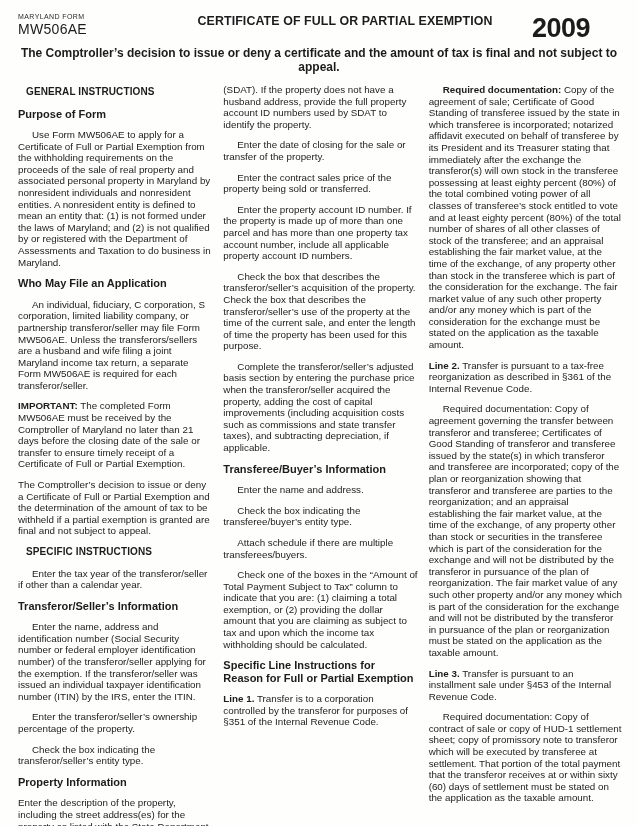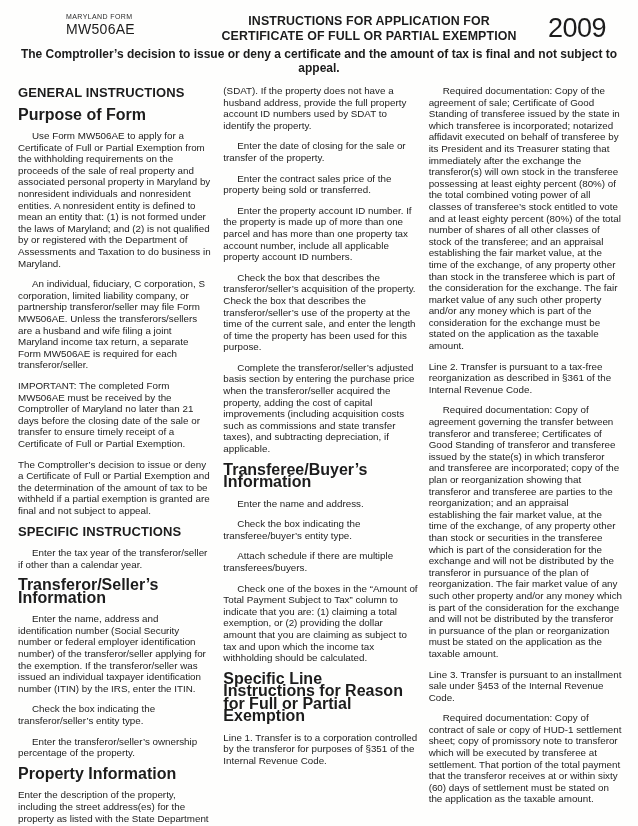--- a/index.html
+++ b/index.html
@@ -14,21 +14,20 @@
     position: relative;
     overflow: hidden;
     margin: 0 auto;
   }
 
   
   .header {
     display: flex;
     align-items: flex-start;
     padding: 13px 16px 0 18px;
-    margin-left: 48px;
   }
   .form-id { width: 140px; flex-shrink: 0; }
   .form-label {
     font-size: 7px;
     letter-spacing: 0.4px;
     color: #2a2a2a;
     margin-bottom: 1px;
   }
   .form-number {
     font-size: 14px;
@@ -39,22 +38,22 @@
     text-align: center;
     font-weight: bold;
     font-size: 12.4px;
     line-height: 15px;
     letter-spacing: 0.1px;
     padding-top: 1px;
   }
   .year {
     width: 90px;
     flex-shrink: 0;
-    text-align: center;
-    font-weight: normal;
+    text-align: left;
+    font-weight: bold;
     font-size: 27px;
     line-height: 30px;
     letter-spacing: -0.5px;
   }
   .tagline {
     text-align: center;
     font-weight: bold;
     font-size: 12px;
     margin-top: 3px;
   }
@@ -65,69 +64,69 @@
     gap: 11px;
     padding: 10px 15px 0 18px;
   }
   .column {
     flex: 1;
     min-width: 0;
     font-size: 9.8px;
     line-height: 11.6px;
   }
   .heading {
-    font-size: 13px;
+    font-size: 10px;
     font-weight: bold;
-    margin: 2px 0 10px;
+    margin: 2px 8px 10px;
     letter-spacing: 0.1px;
   }
   .subheading {
-    font-size: 16px;
+    font-size: 11px;
     font-weight: bold;
     line-height: 12.5px;
     margin: 2px 0 9px;
   }
   .para { margin: 0 0 9px; }
   .para.indent { text-indent: 14px; }
   .para.bold { font-weight: normal; }
-  .lead { font-weight: normal; text-align: center; }
+  .lead { font-weight: bold; text-align: center; }
 </style>
 </head>
 <body>
 
 <div class="page">
 
   <div class="header">
     <div class="form-id">
       <div class="form-label">MARYLAND FORM</div>
       <div class="form-number">MW506AE</div>
     </div>
     <div class="title-block">
-      <div>INSTRUCTIONS FOR APPLICATION FOR</div>
       <div>CERTIFICATE OF FULL OR PARTIAL EXEMPTION</div>
     </div>
     <div class="year">2009</div>
   </div>
 
   <div class="tagline">The Comptroller’s decision to issue or deny a certificate and the amount of tax is final and not subject to appeal.</div>
 
   <div class="columns">
     <div class="column">
         <h2 class="heading">GENERAL INSTRUCTIONS</h2>
         <h3 class="subheading">Purpose of Form</h3>
         <p class="para indent">Use Form MW506AE to apply for a Certificate of Full or Partial Exemption from the withholding requirements on the proceeds of the sale of real property and associated personal property in Maryland by nonresident individuals and nonresident entities. A nonresident entity is defined to mean an entity that: (1) is not formed under the laws of Maryland; and (2) is not qualified by or registered with the Department of Assessments and Taxation to do business in Maryland.</p>
+        <h3 class="subheading">Who May File an Application</h3>
         <p class="para indent">An individual, fiduciary, C corporation, S corporation, limited liability company, or partnership transferor/seller may file Form MW506AE. Unless the transferors/sellers are a husband and wife filing a joint Maryland income tax return, a separate Form MW506AE is required for each transferor/seller.</p>
         <p class="para"><span class="lead">IMPORTANT:</span> The completed Form MW506AE must be received by the Comptroller of Maryland no later than 21 days before the closing date of the sale or transfer to ensure timely receipt of a Certificate of Full or Partial Exemption.</p>
         <p class="para bold">The Comptroller’s decision to issue or deny a Certificate of Full or Partial Exemption and the determination of the amount of tax to be withheld if a partial exemption is granted are final and not subject to appeal.</p>
         <h2 class="heading">SPECIFIC INSTRUCTIONS</h2>
         <p class="para indent">Enter the tax year of the transferor/seller if other than a calendar year.</p>
         <h3 class="subheading">Transferor/Seller’s Information</h3>
         <p class="para indent">Enter the name, address and identification number (Social Security number or federal employer identification number) of the transferor/seller applying for the exemption. If the transferor/seller was issued an individual taxpayer identification number (ITIN) by the IRS, enter the ITIN.</p>
+        <p class="para indent">Enter the transferor/seller’s ownership percentage of the property.</p>
         <p class="para indent">Check the box indicating the transferor/seller’s entity type.</p>
-        <p class="para indent">Enter the transferor/seller’s ownership percentage of the property.</p>
         <h3 class="subheading">Property Information</h3>
         <p class="para">Enter the description of the property, including the street address(es) for the property as listed with the State Department of Assessments and Taxation</p>
       </div>
     <div class="column">
         <p class="para">(SDAT). If the property does not have a husband address, provide the full property account ID numbers used by SDAT to identify the property.</p>
         <p class="para indent">Enter the date of closing for the sale or transfer of the property.</p>
         <p class="para indent">Enter the contract sales price of the property being sold or transferred.</p>
         <p class="para indent">Enter the property account ID number. If the property is made up of more than one parcel and has more than one property tax account number, include all applicable property account ID numbers.</p>
         <p class="para indent">Check the box that describes the transferor/seller’s acquisition of the property. Check the box that describes the transferor/seller’s use of the property at the time of the current sale, and enter the length of time the property has been used for this purpose.</p>
         <p class="para indent">Complete the transferor/seller’s adjusted basis section by entering the purchase price when the transferor/seller acquired the property, adding the cost of capital improvements (including acquisition costs such as commissions and state transfer taxes), and subtracting depreciation, if applicable.</p>

